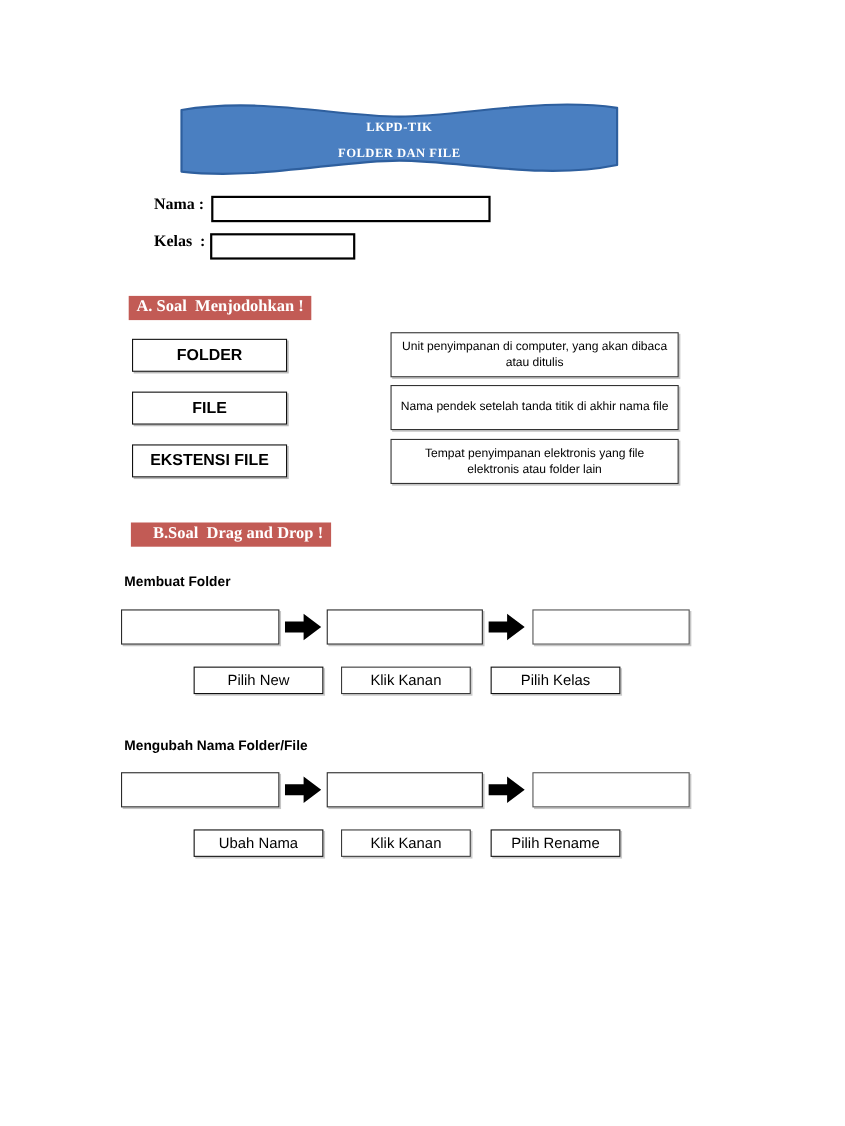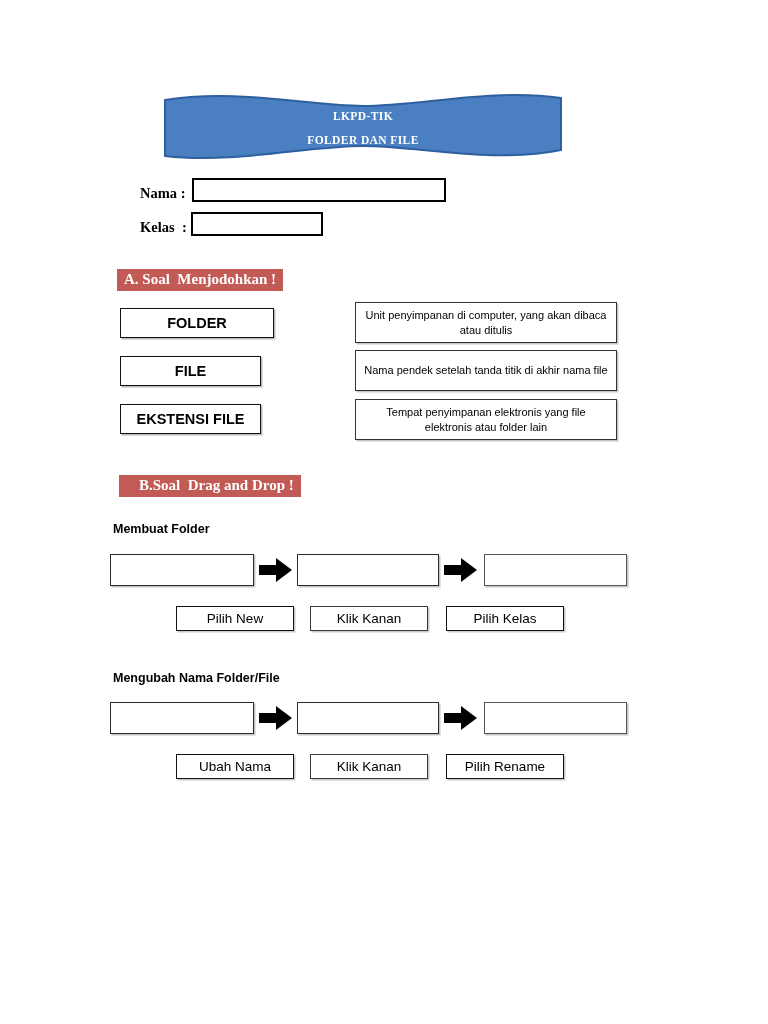--- a/index.html
+++ b/index.html
@@ -47,21 +47,21 @@
     font-weight: bold;
     font-size: 11.5px;
     letter-spacing: 0.4px;
     text-align: center;
   }
 
   
   .field-row {
     position: absolute;
     display: flex;
-    align-items: flex-end;
+    align-items: flex-start;
   }
   .field-label {
     font-family: "Liberation Serif", serif;
     font-weight: bold;
     font-size: 14.5px;
     color: #000000;
     white-space: pre;
   }
   .field-box {
     border: 2.5px solid #000000;
@@ -178,21 +178,21 @@
   <span class="field-box" style="width:254px; margin-left:6px;"></span>
 </div>
 
 <div class="field-row" style="left:140px; top:212px;">
   <span class="field-label">Kelas  :</span>
   <span class="field-box" style="width:132px; margin-left:4px;"></span>
 </div>
 
 <div class="section-heading" style="left:117px; top:269px;">A. Soal  Menjodohkan !</div>
 
-<div class="term-box" style="left:120px; top:308px; width:154px; height:30px;">FOLDER</div>
+<div class="term-box" style="left:120px; top:308px; width:141px; height:30px;">FOLDER</div>
 <div class="term-box" style="left:120px; top:356px; width:141px; height:30px;">FILE</div>
 <div class="term-box" style="left:120px; top:404px; width:141px; height:30px;">EKSTENSI FILE</div>
 
 <div class="def-box" style="left:355px; top:302px; width:262px; height:41px;">Unit penyimpanan di computer, yang akan dibaca atau ditulis</div>
 <div class="def-box" style="left:355px; top:350px; width:262px; height:41px;">Nama pendek setelah tanda titik di akhir nama file</div>
 <div class="def-box" style="left:355px; top:399px; width:262px; height:41px;">Tempat penyimpanan elektronis yang file elektronis atau folder lain</div>
 
 <div class="section-heading" style="left:119px; top:475px;padding-left:20px;">B.Soal  Drag and Drop !</div>
 
 <div class="dd-title" style="left:113px; top:522px;">Membuat Folder</div>

